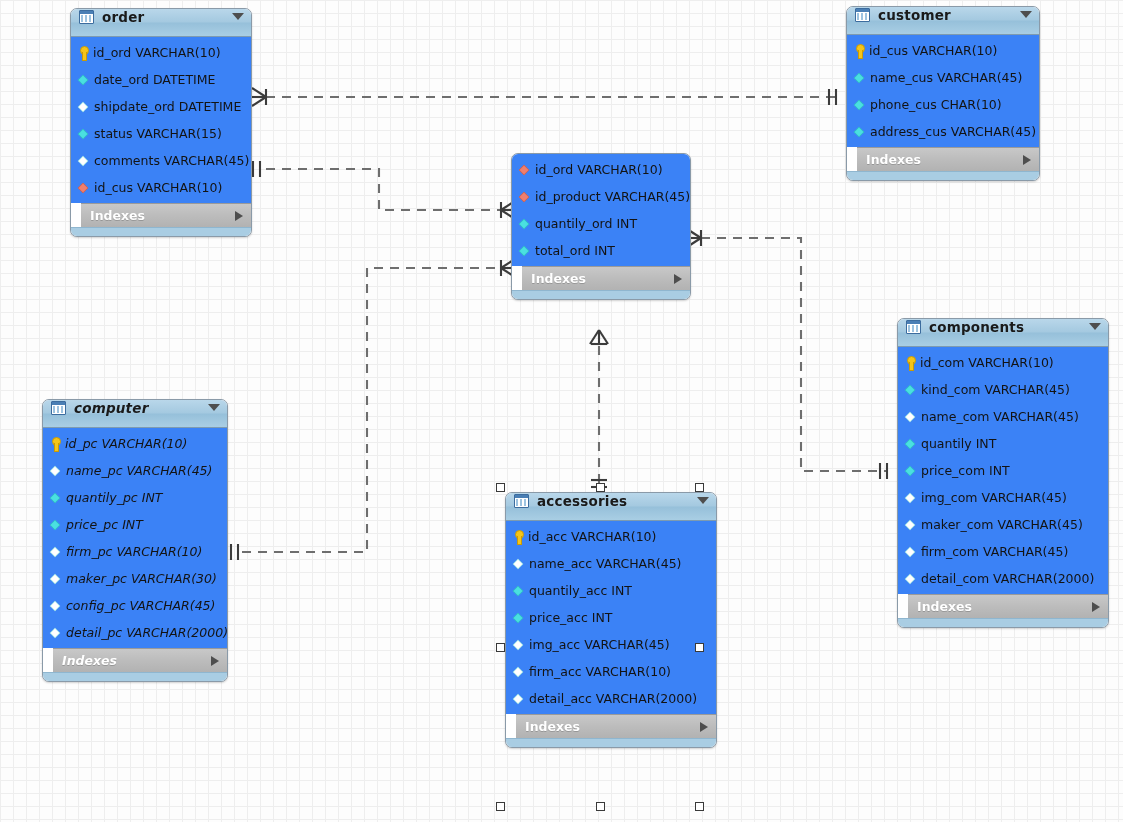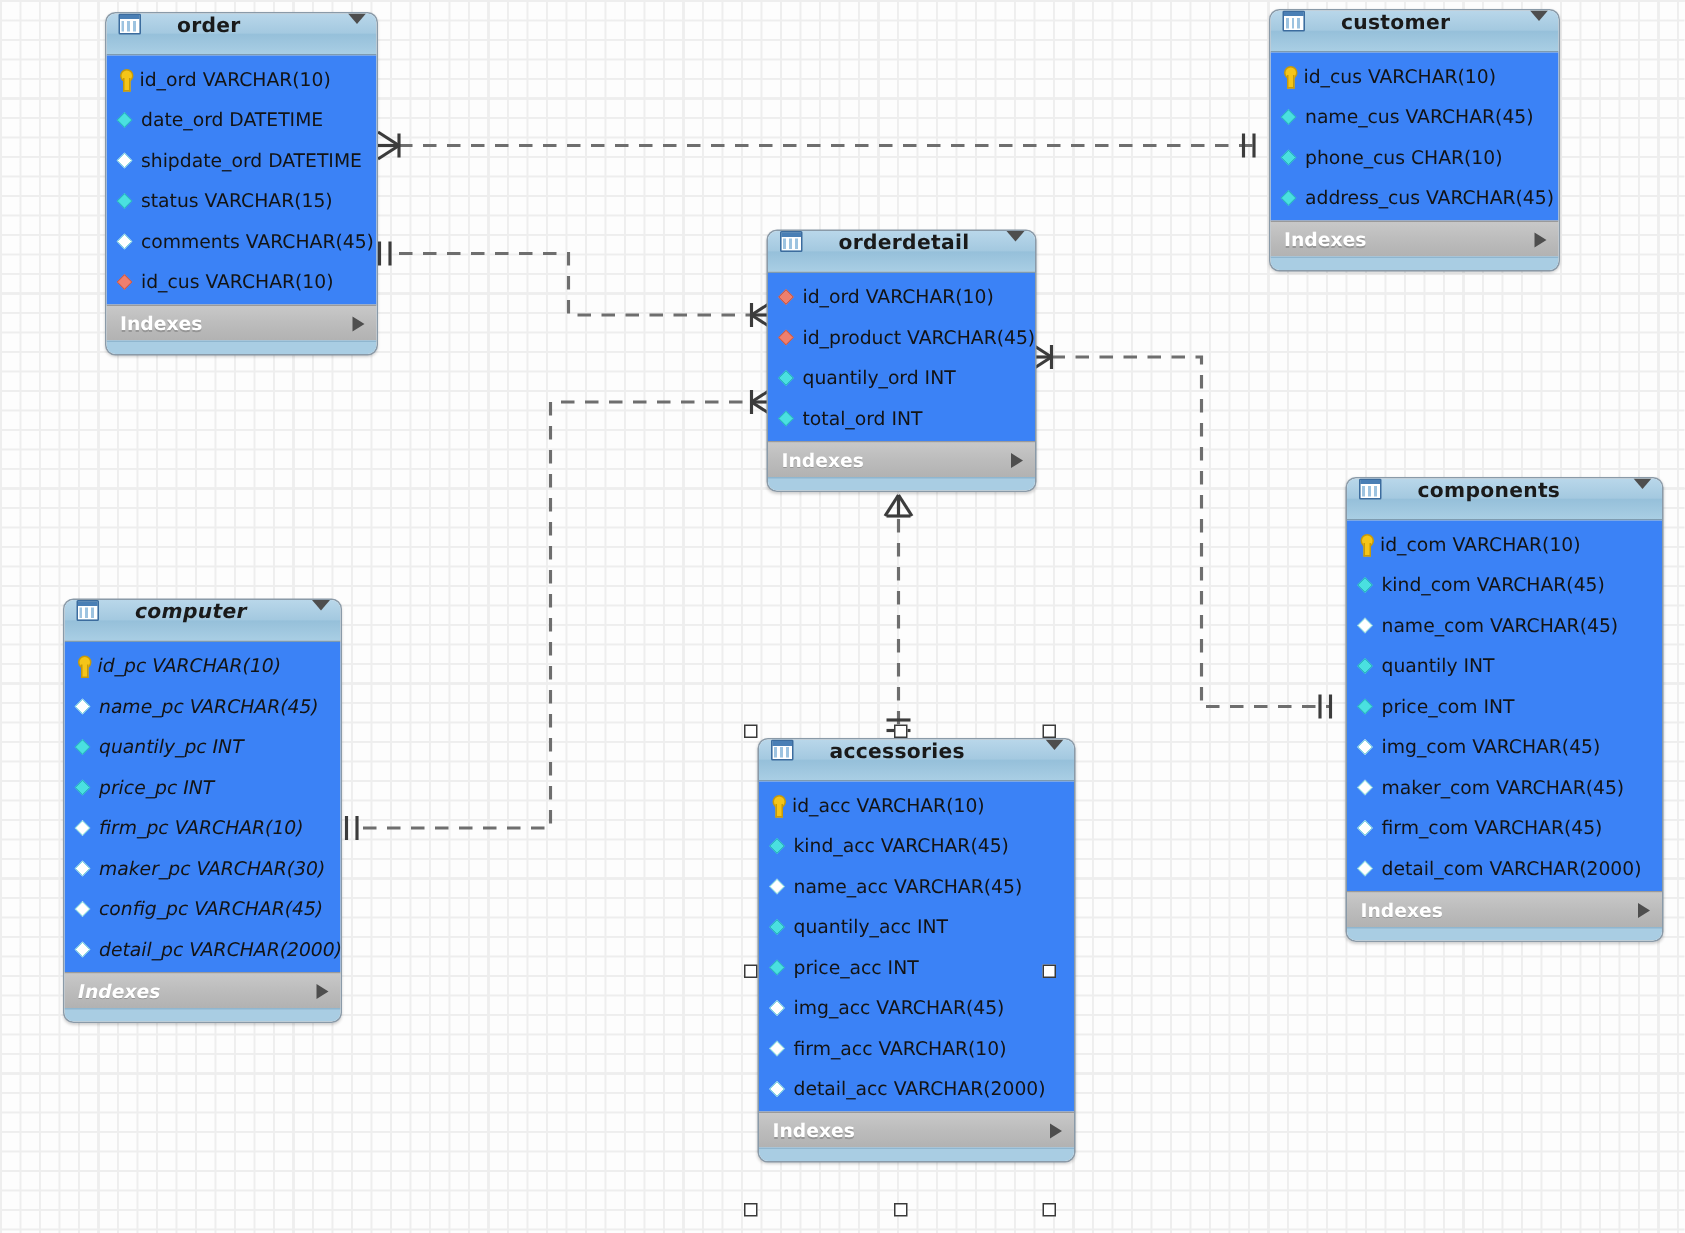--- a/index.html
+++ b/index.html
@@ -25,26 +25,25 @@
   .table-box {
     position: absolute;
     background: #ffffff;
     border: 1px solid #8a9aa8;
     border-radius: 7px 7px 7px 7px;
     box-shadow: 0 1px 2px rgba(0,0,0,0.18);
     overflow: hidden;
   }
   .tbl-header {
     display: flex;
-    align-items: flex-start;
+    align-items: center;
     height: 28px;
     padding: 0 7px 12px 8px;
     background: linear-gradient(to bottom, #b9d7ea 0%, #a4c9e0 48%, #96c0da 52%, #a9cee4 100%);
     border-bottom: 1px solid #7e9bb0;
-    gap: 16px;
   }
   .tbl-ico {
     width: 15px; height: 14px;
     flex: 0 0 auto;
     margin-right: 8px;
     border: 1px solid #3c6c9e;
     border-radius: 1px;
     background:
       linear-gradient(to bottom, #4a7fb5 0px, #4a7fb5 3px, #ffffff 3px, #ffffff 100%);
     position: relative;
@@ -108,20 +107,21 @@
   .d-open { background: #ffffff; border: 1px solid #5cc9d4; }
   .d-fk   { background: #ef7f6e; border: 1px solid #c1503d; }
 
   .tbl-indexes {
     display: flex;
     align-items: center;
     height: 24px;
     padding: 0 8px 0 9px;
     background: linear-gradient(to bottom, #c8c8c8 0%, #bcbcbc 50%, #b2b2b2 100%);
     border-top: 1px solid #9a9a9a;
+    margin-left: 10px;
   }
   .idx-label {
     flex: 1 1 auto;
     font-size: 12.5px;
     font-weight: bold;
     color: #ffffff;
     text-shadow: 0 1px 0 rgba(0,0,0,0.18);
   }
   .idx-caret {
     width: 0; height: 0;
@@ -290,25 +290,20 @@
             <span class="col-name">address_cus VARCHAR(45)</span>
           </div>
         </div>
         <div class="tbl-indexes">
           <span class="idx-label">Indexes</span>
           <span class="idx-caret"></span>
         </div>
         <div class="tbl-foot"></div>
       </div>
       <div class="table-box" style="left: 511px; top: 153px; width: 180px;">
-        <div class="tbl-header">
-          <span class="tbl-ico"></span>
-          <span class="tbl-title">orderdetail</span>
-          <span class="tbl-caret"></span>
-        </div>
         <div class="tbl-cols">
           <div class="col-row">
             <span class="g g-dia d-fk"></span>
             <span class="col-name">id_ord VARCHAR(10)</span>
           </div>
           <div class="col-row">
             <span class="g g-dia d-fk"></span>
             <span class="col-name">id_product VARCHAR(45)</span>
           </div>
           <div class="col-row">
@@ -425,24 +420,20 @@
       <div class="table-box" style="left: 505px; top: 492px; width: 212px;">
         <div class="tbl-header">
           <span class="tbl-ico"></span>
           <span class="tbl-title">accessories</span>
           <span class="tbl-caret"></span>
         </div>
         <div class="tbl-cols">
           <div class="col-row">
             <span class="g g-key"></span>
             <span class="col-name">id_acc VARCHAR(10)</span>
-          </div>
-          <div class="col-row">
-            <span class="g g-dia d-full"></span>
-            <span class="col-name">kind_acc VARCHAR(45)</span>
           </div>
           <div class="col-row">
             <span class="g g-dia d-open"></span>
             <span class="col-name">name_acc VARCHAR(45)</span>
           </div>
           <div class="col-row">
             <span class="g g-dia d-full"></span>
             <span class="col-name">quantily_acc INT</span>
           </div>
           <div class="col-row">

